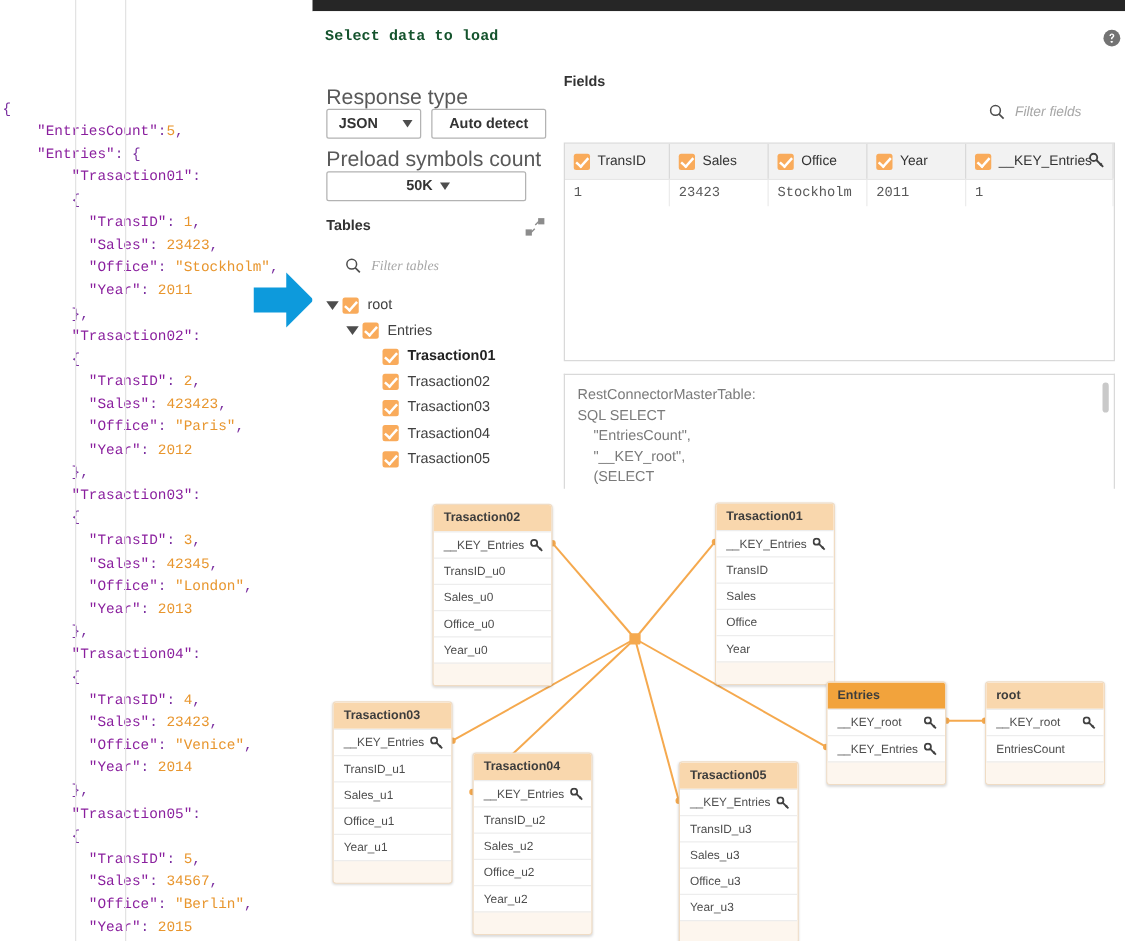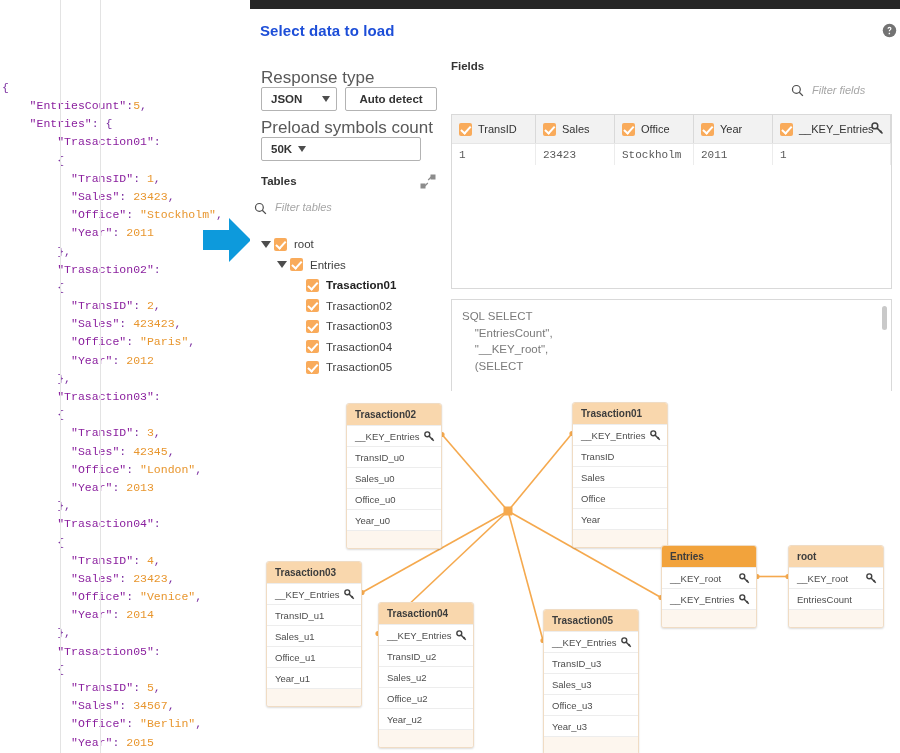--- a/index.html
+++ b/index.html
@@ -45,21 +45,21 @@
     position:absolute; left:0; top:0; width:650px; height:9px;
     background:#262626;
   }
   #dialog-area {
     position:absolute; left:0; top:9px; width:650px; height:382px;
     background:#ffffff;
   }
 
   .dlg-title {
     position:absolute; left:10px; top:13px;
-    font-size:15px; font-weight:bold; color:#1d4ed8; letter-spacing:.1px;
+    font-size:12px; font-weight:bold; color:#14532d; letter-spacing:.1px;font-family:Liberation Mono, monospace;
   }
   .hide-script-btn {
     position:absolute; left:478px; top:13px; width:110px; height:25px;
     background:#595959; color:#fff; border:none; border-radius:2px;
     font-family:"Liberation Sans", sans-serif;
     font-size:11.5px; font-weight:bold; cursor:pointer;
     display:flex; align-items:center; justify-content:center;
   }
   .help-icon {
     position:absolute; left:632px; top:14px; width:15px; height:15px;
@@ -73,21 +73,21 @@
   #lbl-response { left:11px; top:59px; }
   #lbl-preload  { left:11px; top:109px; }
 
   .select-box {
     position:absolute; border:1px solid #b3b3b3; border-radius:2px;
     background:#fff; height:24px; display:flex; align-items:center;
     font-size:11.5px; font-weight:bold; color:#333; cursor:pointer;
     padding:0 6px 0 9px;
   }
   #sel-response { left:11px; top:78px; width:76px; justify-content:space-between; }
-  #sel-preload  { left:11px; top:128px; width:160px; justify-content:flex-start; }
+  #sel-preload  { left:11px; top:128px; width:160px; justify-content:center; }
   .caret {
     width:0; height:0; border-left:4.5px solid transparent;
     border-right:4.5px solid transparent; border-top:6px solid #4d4d4d;
     margin-left:6px;
   }
   #btn-autodetect {
     position:absolute; left:95px; top:78px; width:92px; height:24px;
     border:1px solid #b3b3b3; border-radius:2px; background:#fff;
     font-family:"Liberation Sans", sans-serif;
     font-size:11.5px; font-weight:bold; color:#333; cursor:pointer;
@@ -95,22 +95,22 @@
 
   #tables-hdr {
     position:absolute; left:11px; top:166px;
     font-size:11.5px; font-weight:bold; color:#333;
   }
   #expand-icon {
     position:absolute; left:168px; top:163px; width:20px; height:20px;
     cursor:pointer;
   }
   #filter-tables-row {
-    position:absolute; left:4px; top:192px; width:160px; height:18px;
-    display:flex; align-items:flex-start; cursor:text;
+    position:absolute; left:26px; top:192px; width:160px; height:18px;
+    display:flex; align-items:flex-end; cursor:text;font-family:Liberation Serif, serif;
   }
   .magnifier { width:13px; height:13px; flex:none; }
   .filter-ph {
     font-size:11px; color:#a6a6a6; font-style:italic; margin-left:8px;
   }
 
   
   #tree { position:absolute; left:11px; top:225px; width:175px; }
   .tree-row {
     display:flex; align-items:center; height:20.5px; cursor:pointer;
@@ -367,20 +367,21 @@
             <div class="pv-td" style="width: 79px;">23423</div>
             <div class="pv-td" style="width: 79px;">Stockholm</div>
             <div class="pv-td" style="width: 79px;">2011</div>
             <div class="pv-td" style="width: 118px;">1</div>
           </div>
         </div>
     </div>
 
     <div id="script-box">
       <div id="script-lines">
+          <div class="script-line">RestConnectorMasterTable:</div>
           <div class="script-line">SQL SELECT</div>
           <div class="script-line">    "EntriesCount",</div>
           <div class="script-line">    "__KEY_root",</div>
           <div class="script-line">    (SELECT</div>
         </div>
       <div id="script-scroll"></div>
     </div>
 
   </div>
 

